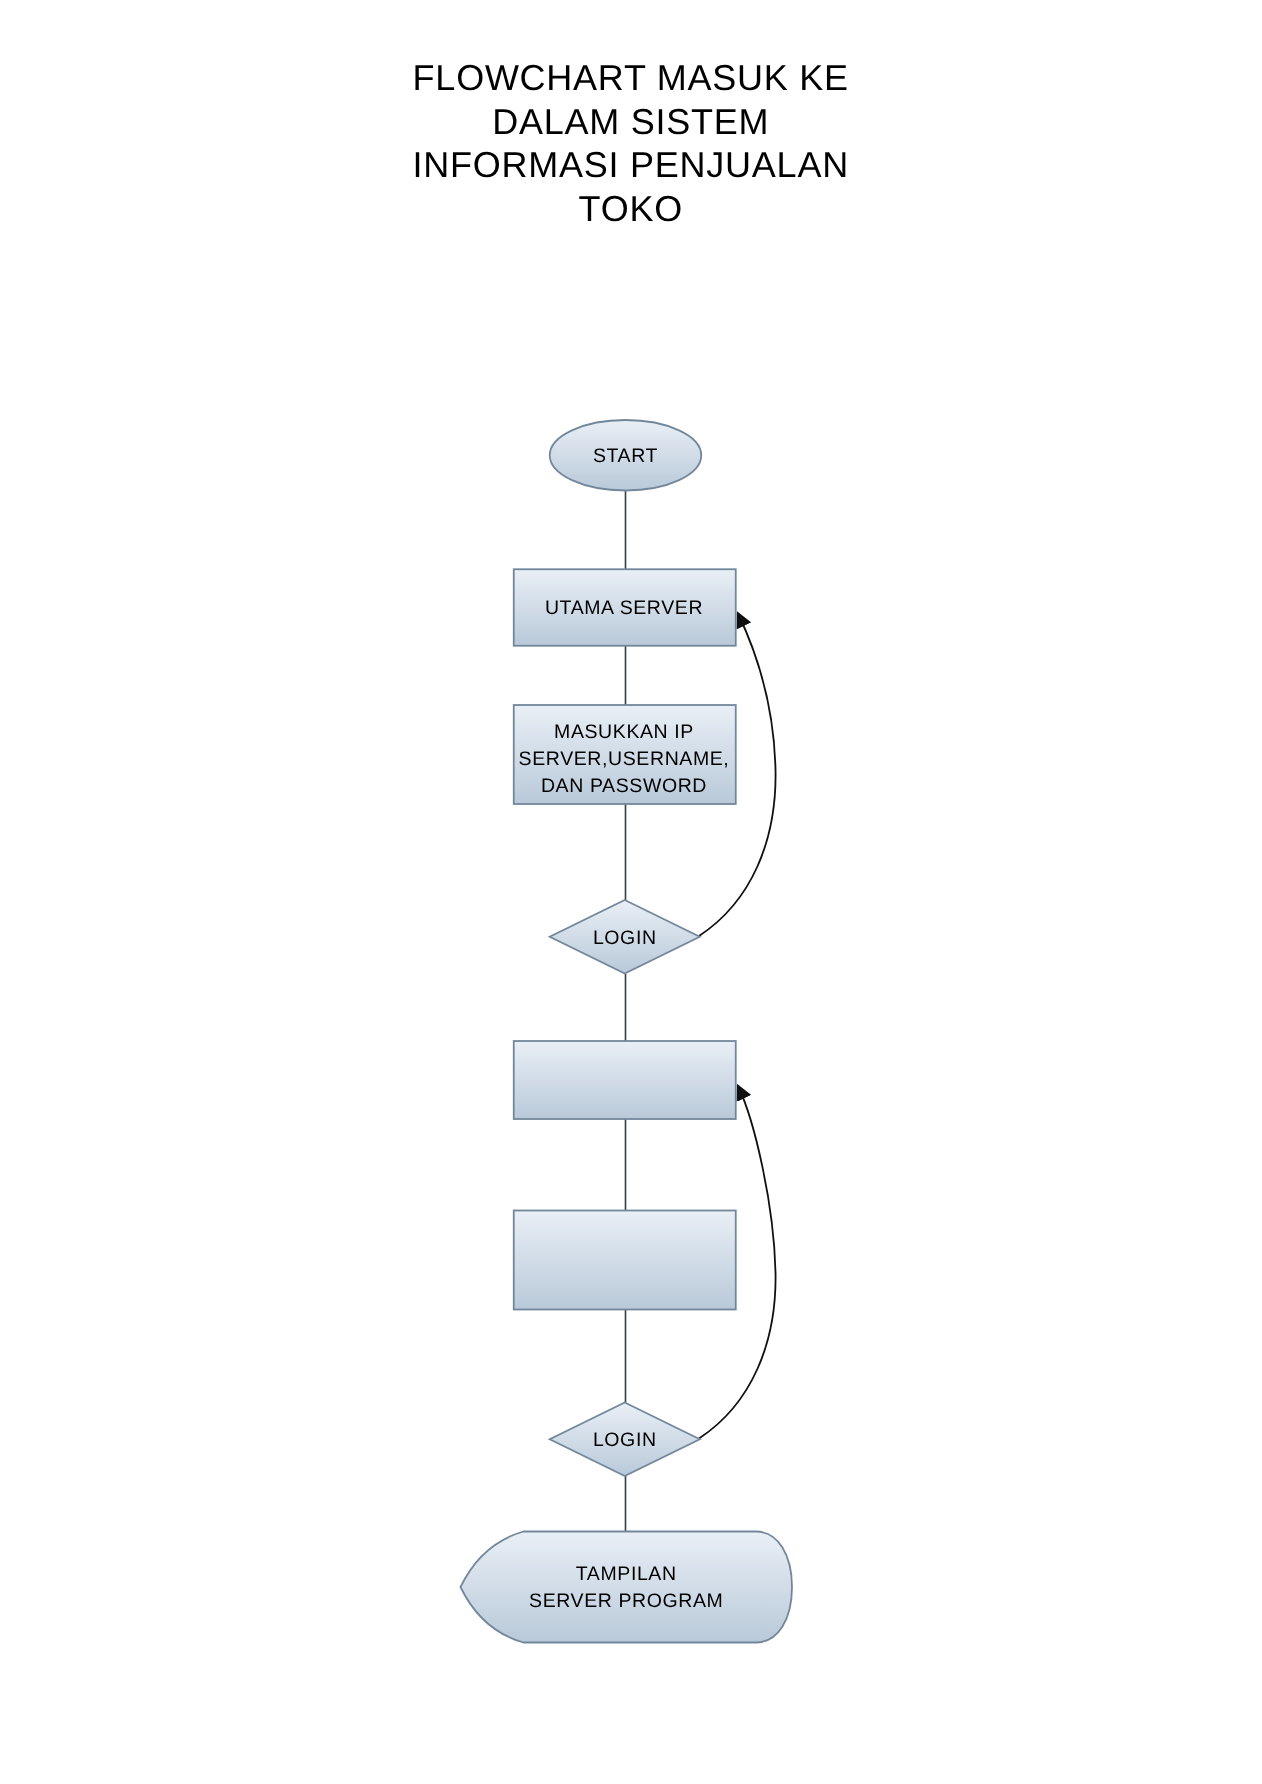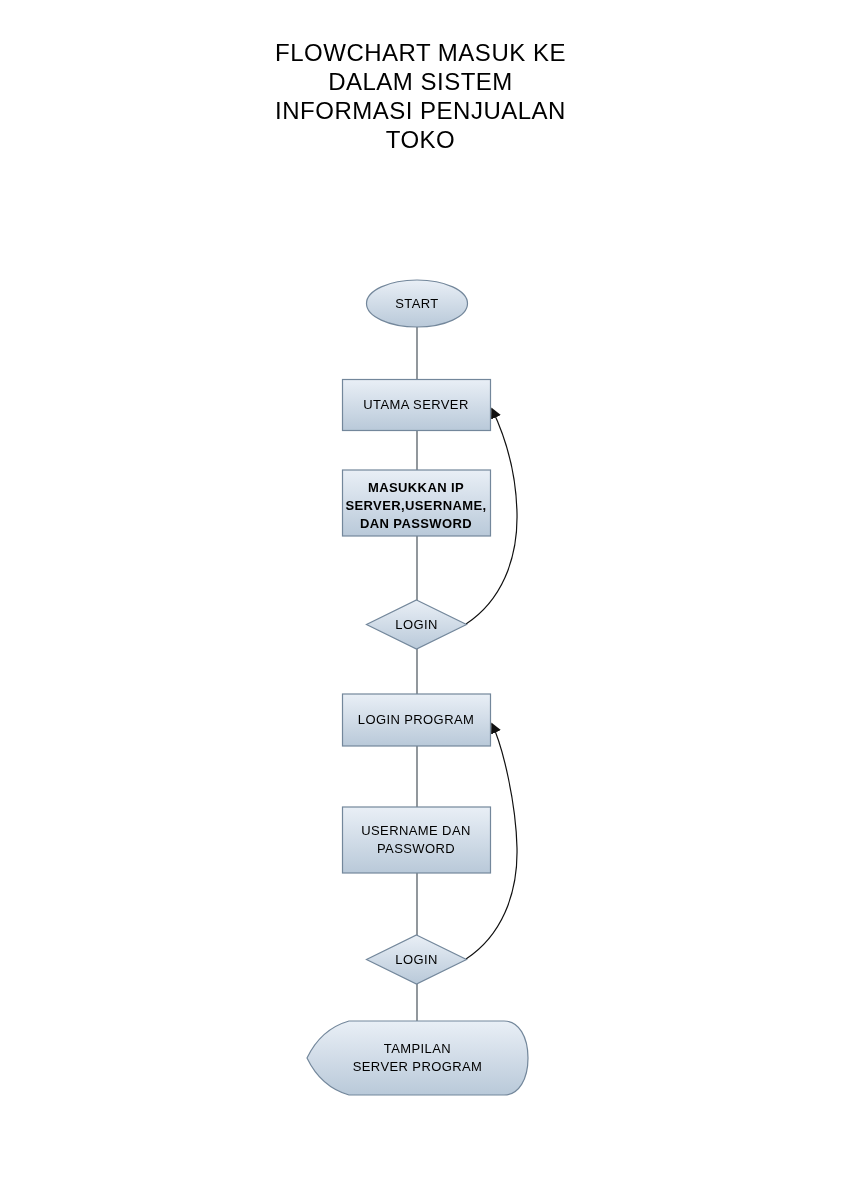--- a/index.html
+++ b/index.html
@@ -82,29 +82,26 @@
     <rect class="shape" x="342.5" y="694" width="148" height="52"></rect>
     <rect class="shape" x="342.5" y="807" width="148" height="66"></rect>
     <polygon class="shape" points="416.5,935 466.5,959.5 416.5,984 366.5,959.5"></polygon>
     <path class="shape" d="M 349 1021 L 504 1021 C 519 1021 528 1037 528 1058 C 528 1079 519 1095 504 1095 L 349 1095 Q 321 1087 307 1058 Q 321 1029 349 1021 Z"></path>
   </svg>
 
   <div class="node-label" style="left:366px;top:280px;width:102px;height:47px;">START</div>
 
   <div class="node-label" style="left:342px;top:379px;width:148px;height:51px;">UTAMA SERVER</div>
 
-  <div class="node-label" style="left:338px;top:470px;width:156px;height:71px;font-weight:bold;">MASUKKAN IP
+  <div class="node-label" style="left:338px;top:470px;width:156px;height:71px;">MASUKKAN IP
 SERVER,USERNAME,
 DAN PASSWORD</div>
 
   <div class="node-label" style="left:366px;top:600px;width:101px;height:49px;">LOGIN</div>
 
-  <div class="node-label" style="left:342px;top:694px;width:148px;height:52px;">LOGIN PROGRAM</div>
 
-  <div class="node-label" style="left:342px;top:807px;width:148px;height:66px;">USERNAME DAN
-PASSWORD</div>
 
   <div class="node-label" style="left:366px;top:935px;width:101px;height:49px;">LOGIN</div>
 
   <div class="node-label" style="left:307px;top:1021px;width:221px;height:74px;">TAMPILAN
 SERVER PROGRAM</div>
 
 </div>
 
 </body></html>

